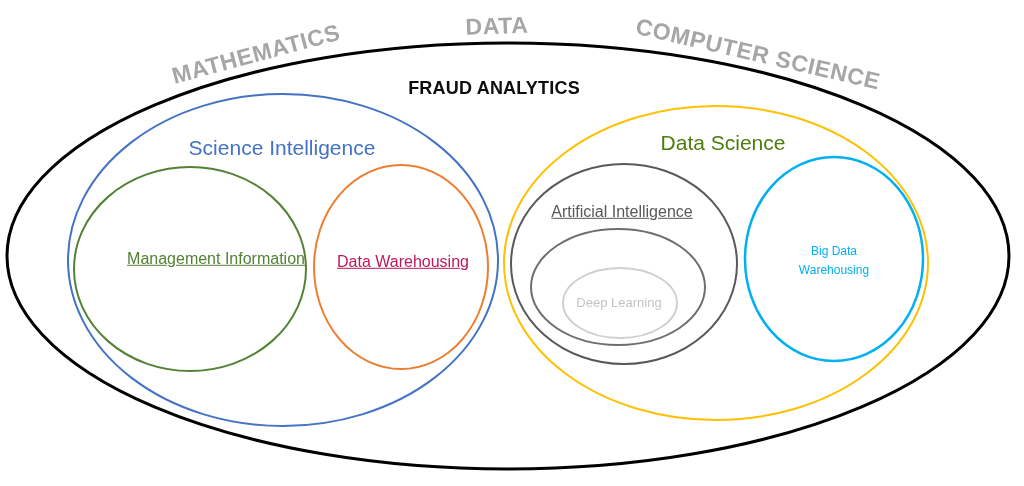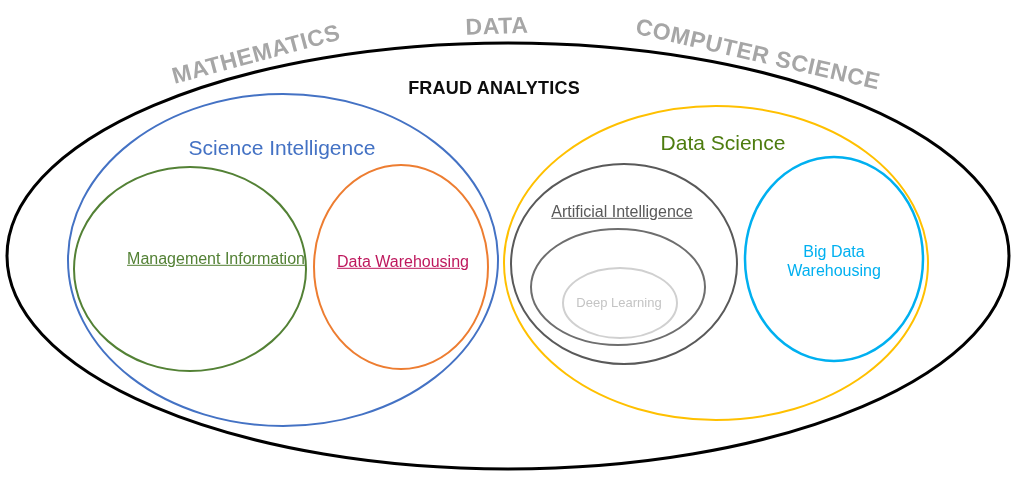--- a/index.html
+++ b/index.html
@@ -21,21 +21,21 @@
   }
   .title-label   { font-size: 18px; font-weight: bold; letter-spacing: 0.2px; }
   .outer-label   { font-size: 23px; font-weight: bold; letter-spacing: 0.6px; }
   .rot-math      { transform: translate(-50%, -50%) rotate(-15deg); }
   .rot-data      { transform: translate(-50%, -50%) rotate(-2deg); }
   .rot-cs        { transform: translate(-50%, -50%) rotate(13deg); }
   .group-label   { font-size: 21px; }
   .inner-label   { font-size: 16px; text-decoration: underline; }
   .ml-label      { font-size: 15px; }
   .dl-label      { font-size: 13px; }
-  .bdt-label     { font-size: 16px; line-height: 19px; }
+  .bdt-label     { font-size: 12px; line-height: 19px; }
 </style>
 </head>
 <body>
 
 <div class="stage">
 
   <svg width="1024" height="486" viewBox="0 0 1024 486">
 
     <ellipse cx="508" cy="256" rx="501" ry="213" fill="none" stroke-width="3" stroke="#000000"></ellipse>
 

